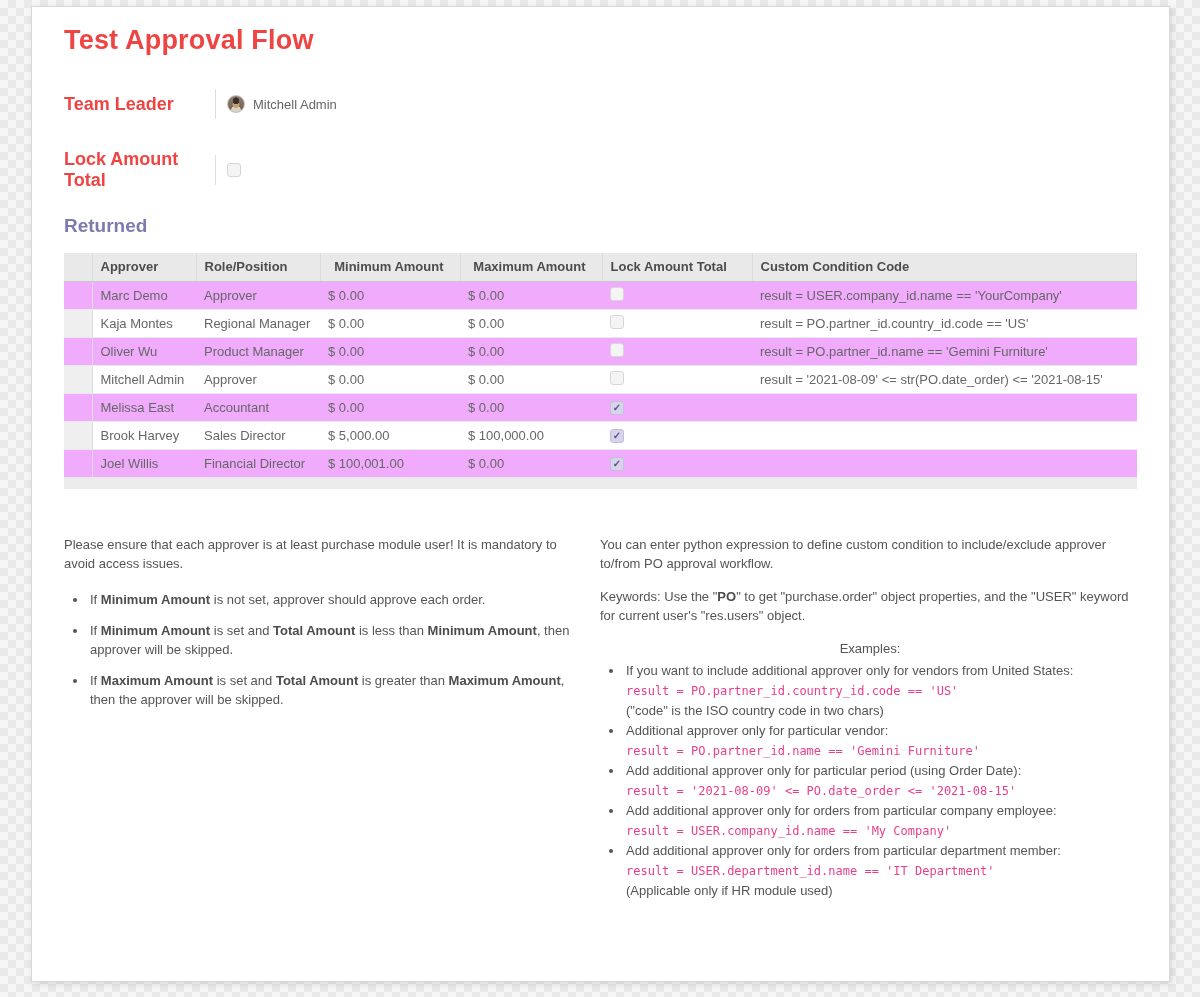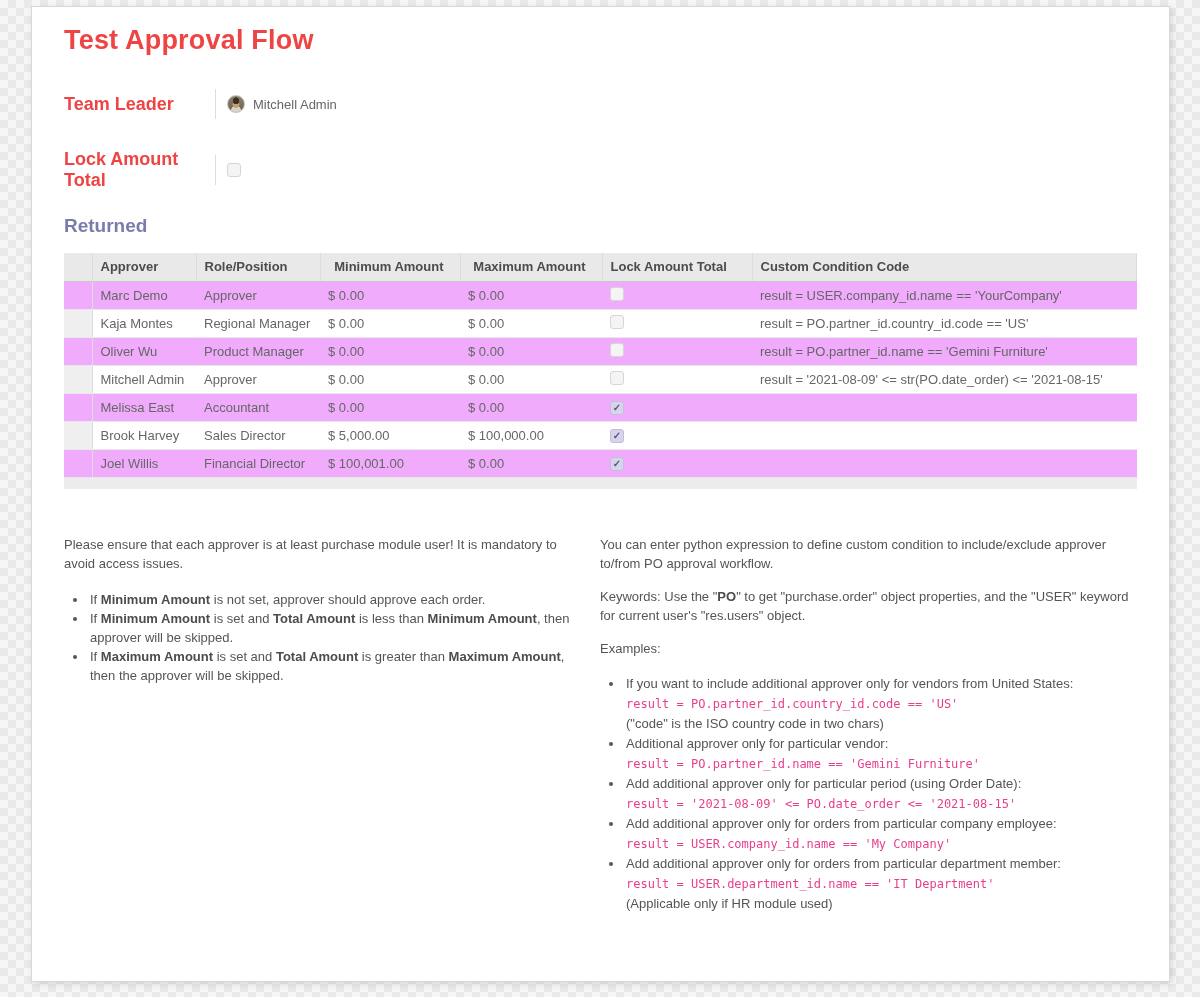--- a/index.html
+++ b/index.html
@@ -70,24 +70,24 @@
   .col-approver { width:104px; }
   .col-role { width:124px; }
   .col-min { width:140px; }
   .col-max { width:142px; }
   .col-lock { width:150px; }
   
   .help-left { position:absolute; left:32px; top:528px; width:523px; font-size:13px; color:#555; line-height:19px; }
   .help-right { position:absolute; left:568px; top:528px; width:540px; font-size:13px; color:#555; line-height:19px; }
   .help-left p, .help-right p { margin-bottom:14px; }
   .help-left ul { margin:17px 0 0 24px; }
-  .help-left li { margin-bottom:0; padding-left:2px; }
+  .help-left li { margin-bottom:0; padding-left:2px;margin-top:12px; }
   .help-right ul { margin:2px 0 0 24px; }
   .help-right li { padding-left:2px; }
-  .help-right .examples-label { margin-bottom:16px; }
+  .help-right .examples-label { margin-bottom:3px;text-align:center; }
   code.py {
     font-family:"DejaVu Sans Mono","Liberation Mono",monospace;
     font-size:12px; color:#e83e8c; display:block; line-height:20px;
   }
   .note-line { line-height:20px; }
   b { color:#4c4c4c; }
 </style>
 </head>
 <body>
 

